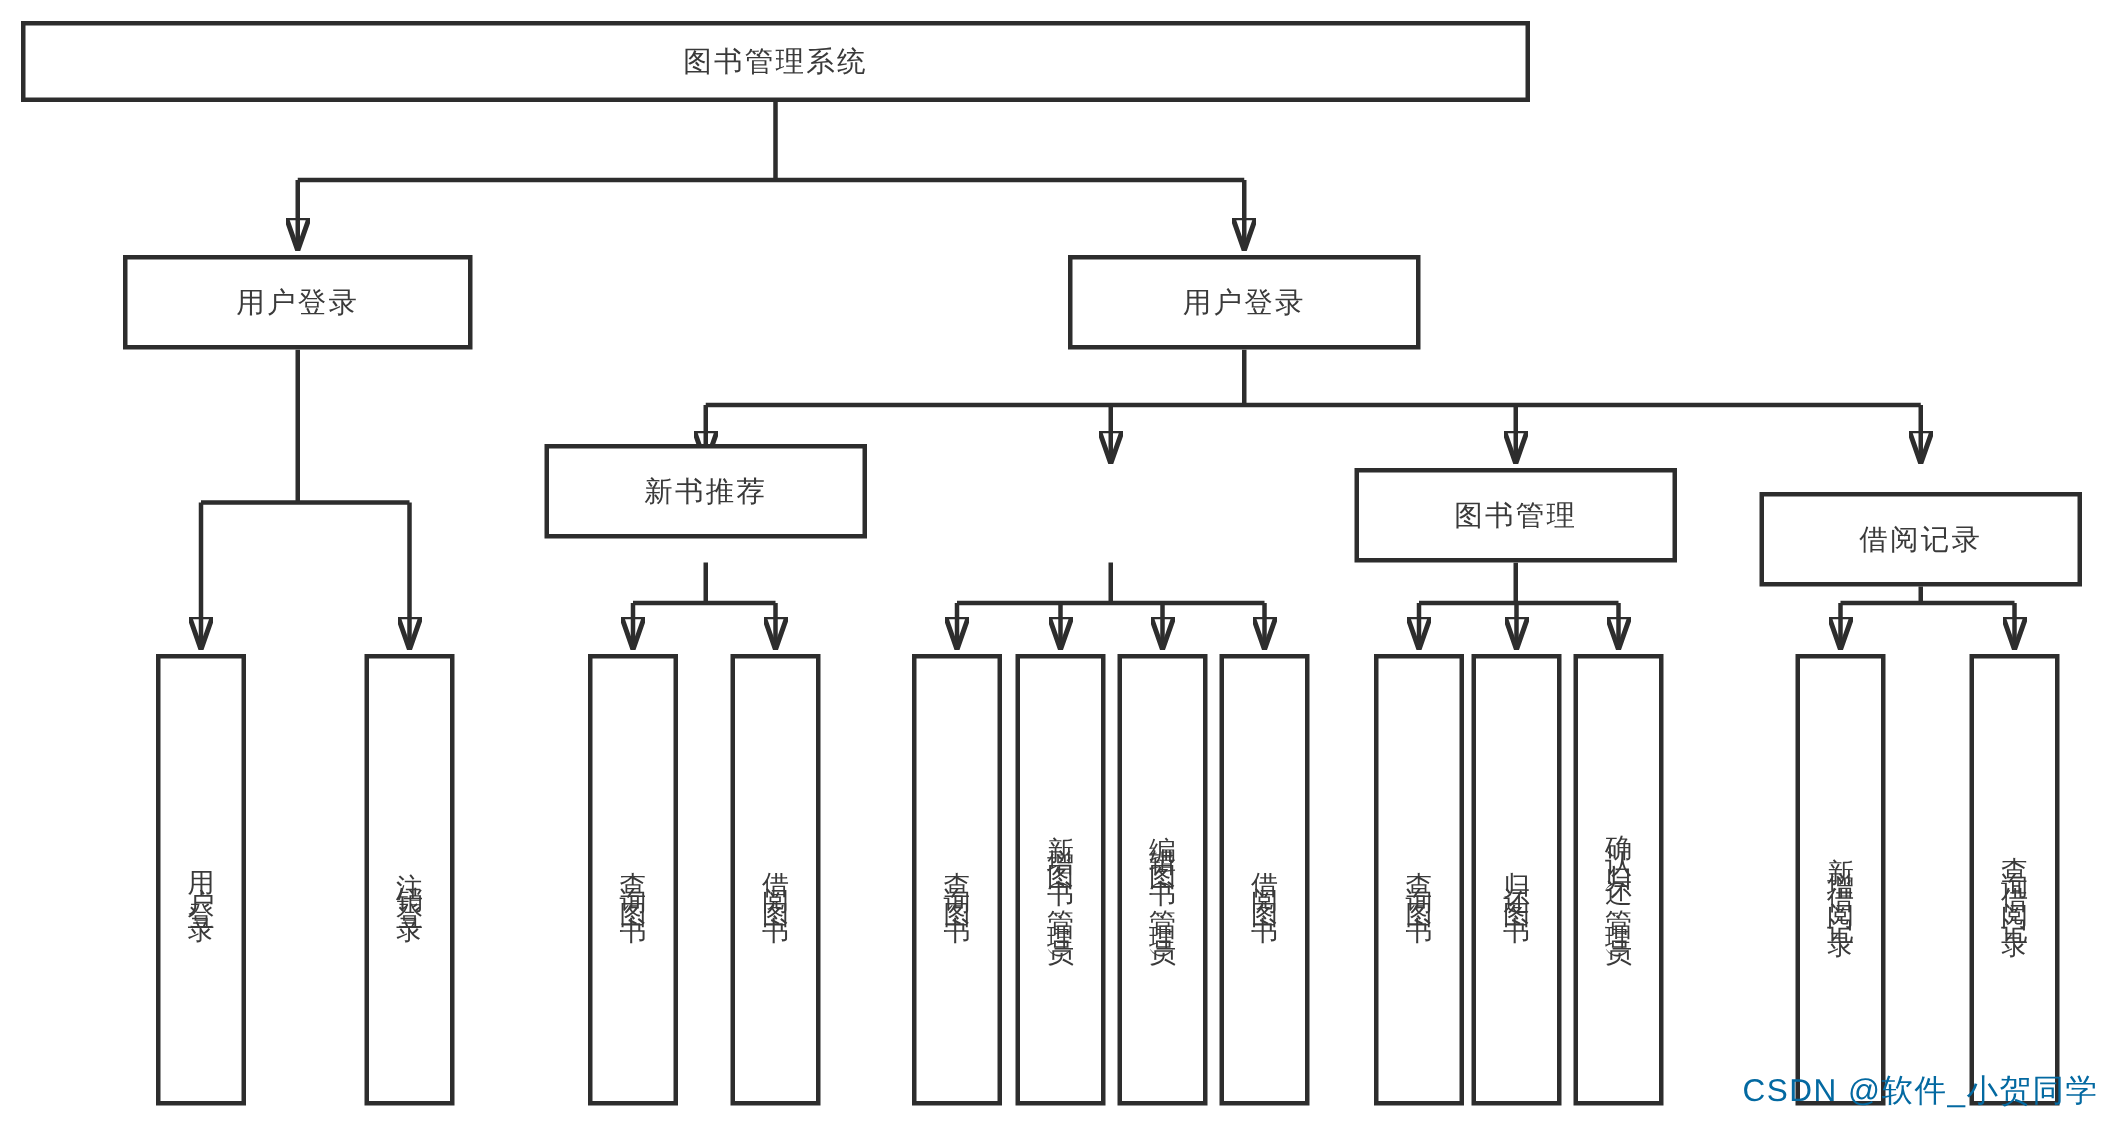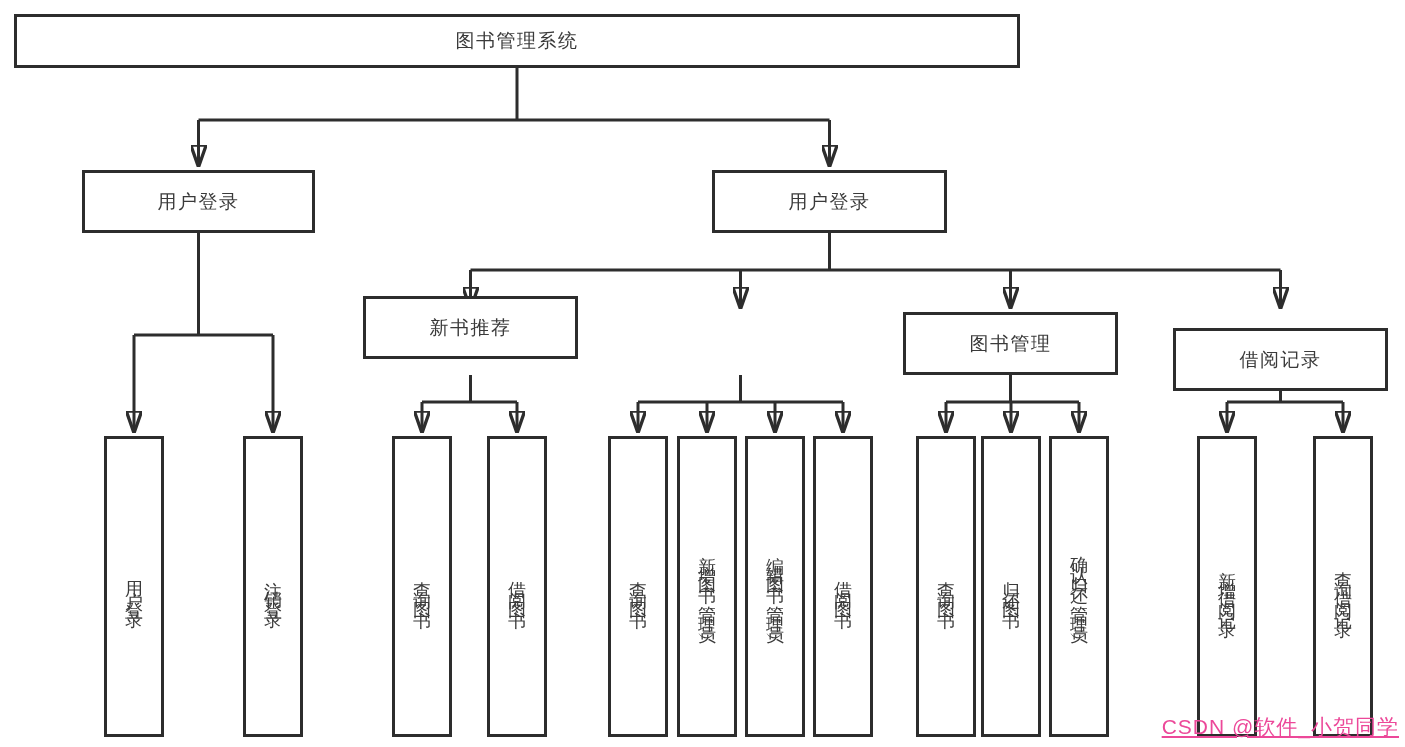--- a/index.html
+++ b/index.html
@@ -14,21 +14,21 @@
     border:3px solid #2d2d2d; display:flex; align-items:center; justify-content:center;
     color:#3a3a3a;
   }
   .hbox .label { font-size:19px; letter-spacing:1.5px; white-space:nowrap; }
   .vbox .label {
     writing-mode:vertical-rl; text-orientation:mixed;
     font-size:18px; letter-spacing:10px; line-height:1;
   }
   .watermark {
     position:absolute; right:6px; bottom:6px;
-    font-size:21px; color:#ec4899; letter-spacing:1px; white-space:nowrap;text-decoration:underline;
+    font-size:21px; color:#0369a1; letter-spacing:1px; white-space:nowrap;
   }
 </style>
 </head>
 <body>
 
 <div class="canvas">
 
   <svg class="wires" width="1405" height="747" viewBox="0 0 1405 747" xmlns="http://www.w3.org/2000/svg">
     <defs>
       <marker id="arrow" markerUnits="userSpaceOnUse" markerWidth="22" markerHeight="16" viewBox="0 0 20 14" refX="19" refY="7" orient="auto">

